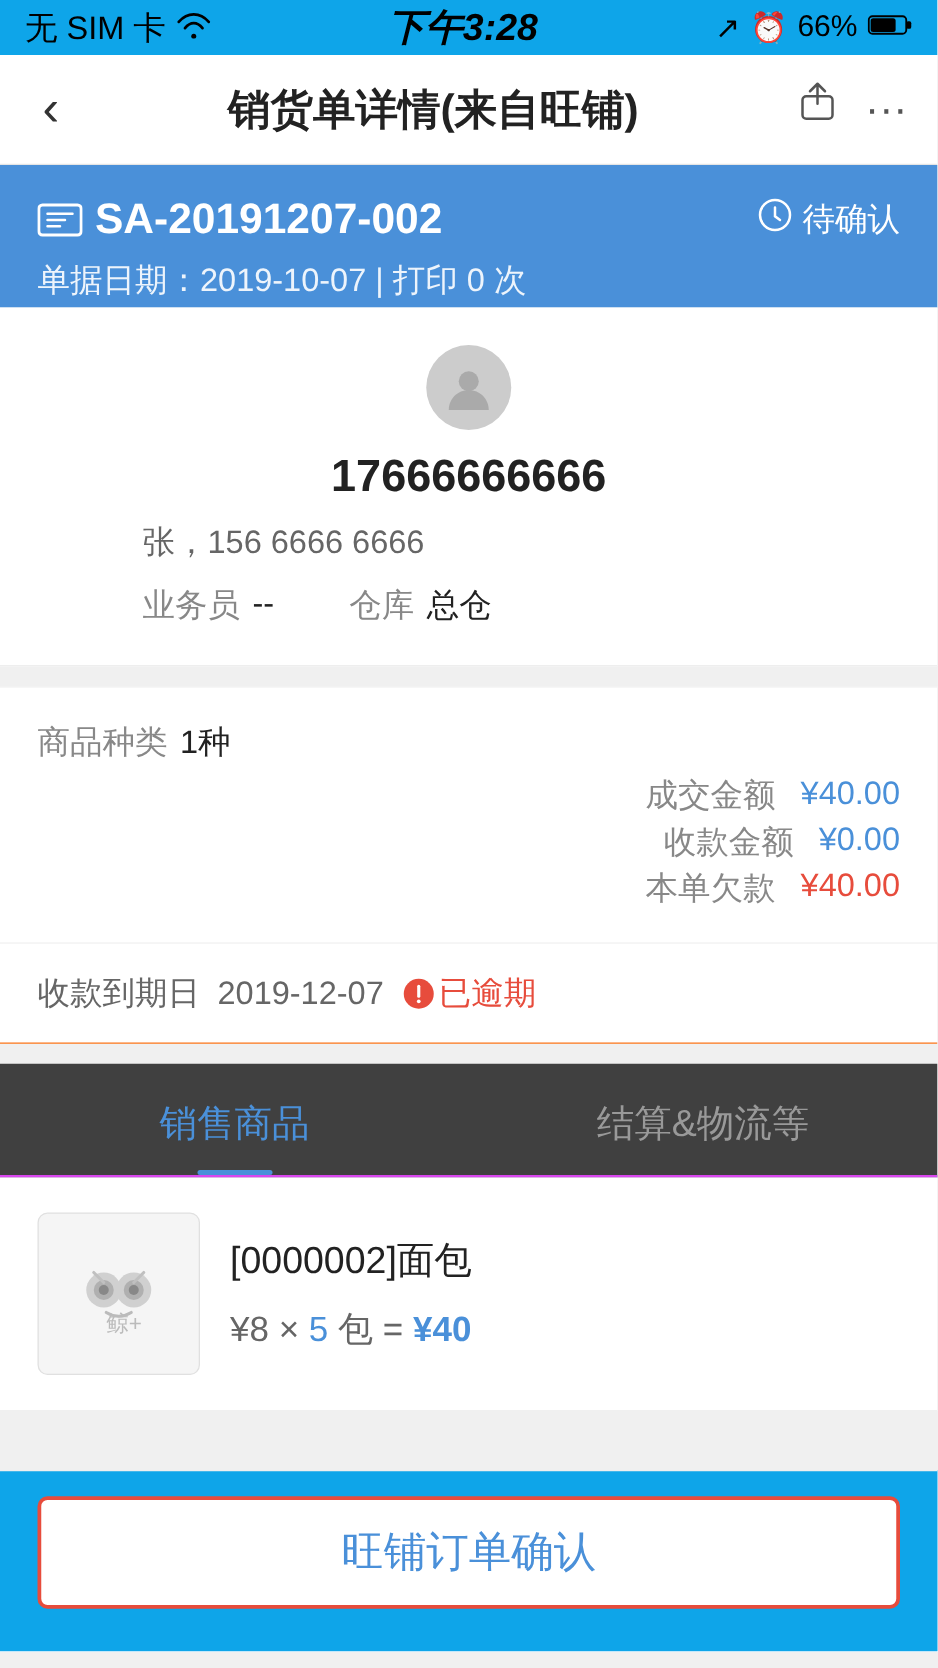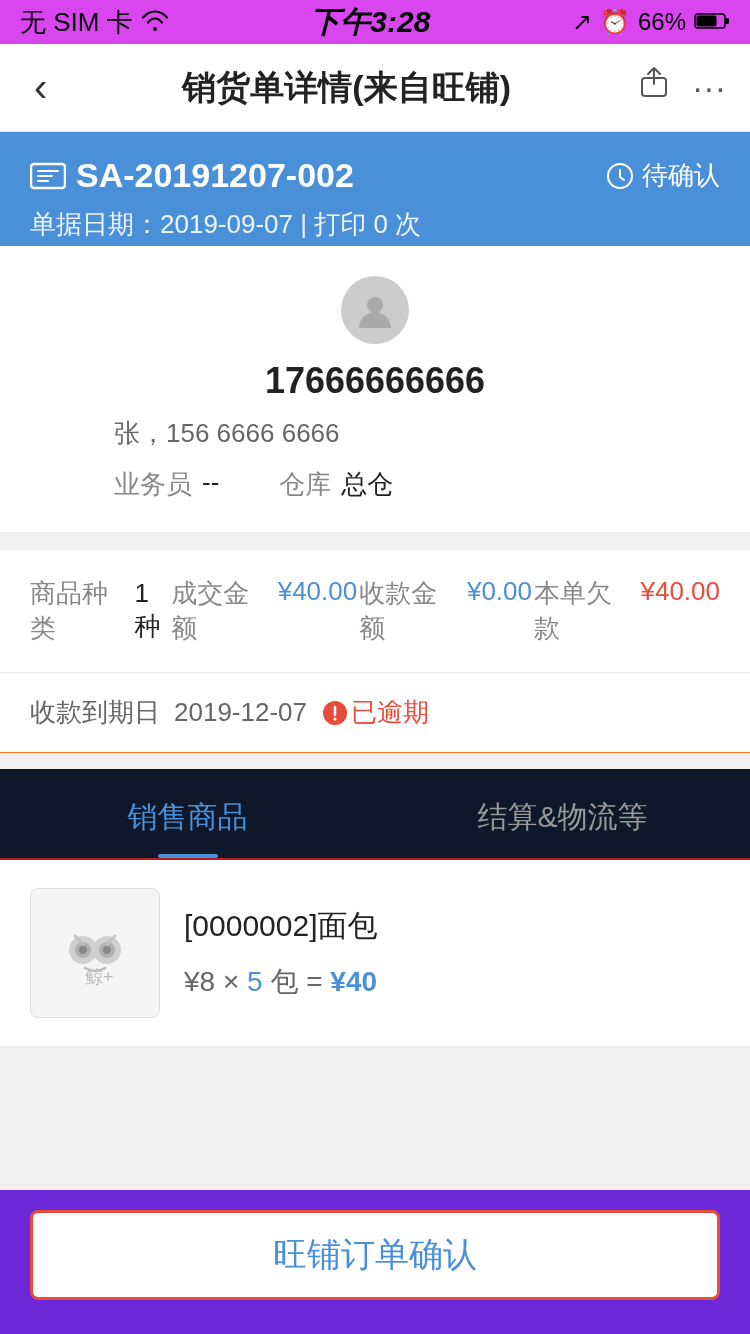--- a/index.html
+++ b/index.html
@@ -10,21 +10,21 @@
       font-family: -apple-system, "PingFang SC", "Helvetica Neue", sans-serif;
       background: #f0f0f0;
       position: relative;
       overflow-x: hidden;
     }
 
     
     .status-bar {
       width: 750px;
       height: 44px;
-      background: #d946ef;
+      background: #0ea5e9;
       display: flex;
       align-items: center;
       justify-content: space-between;
       padding: 10px 20px;
       font-size: 28px;
       text-align: right;
     }
     .status-left {
       display: flex;
       align-items: center;
@@ -92,21 +92,21 @@
     .order-id {
       font-size: 34px;
       font-weight: 700;
       color: #fff;
       display: flex;
       align-items: center;
       gap: 10px;
     }
     .order-status {
       display: flex;
-      align-items: center;
+      align-items: flex-start;
       gap: 8px;
       font-size: 26px;
       color: #fff;
     }
     .order-date {
       margin-top: 12px;
       font-size: 26px;
       color: rgba(255,255,255,0.9);
     }
 
@@ -180,23 +180,24 @@
       display: flex;
       align-items: center;
       gap: 10px;
       font-size: 26px;
       color: #666;
     }
     .summary-label { color: #888; }
     .summary-count { color: #222; }
     .summary-right {
       display: flex;
-      flex-direction: row;
+      flex-direction: column;
       align-items: flex-end;
       gap: 2px;
+      margin-top: 43px;
     }
     .summary-row {
       display: flex;
       gap: 20px;
       font-size: 26px;
     }
     .summary-row .label { color: #888; }
     .summary-row .amount-blue { color: #4A90D9; }
     .summary-row .amount-red { color: #e74c3c; }
 
@@ -215,24 +216,24 @@
     .overdue-badge {
       display: flex;
       align-items: center;
       gap: 2px;
       color: #e74c3c;
       font-size: 26px;
     }
 
     
     .tabs-section {
-      background: #0f172a;
+      background: #404040;
       margin-top: 16px;
       display: flex;
-      border-bottom: 2px solid #b91c1c;
+      border-bottom: 2px solid #d946ef;
       align-items: center;
     }
     .tab-item {
       flex: 1;
       text-align: center;
       padding: 28px 0 20px;
       font-size: 30px;
       color: #999;
       cursor: pointer;
       position: relative;
@@ -300,24 +301,24 @@
 
     
     .empty-area {
       background: #f0f0f0;
       height: 200px;
     }
 
     
     .bottom-bar {
       position: fixed;
-      bottom: 0;
+      bottom: 13px;
       left: 0;
       width: 750px;
-      background: #6d28d9;
+      background: #0ea5e9;
       padding: 20px 30px 34px;
       border-top: 1px solid #eee;
     }
     .confirm-btn {
       width: 100%;
       height: 90px;
       border: 3px solid #e74c3c;
       background: #fff;
       border-radius: 8px;
       font-size: 34px;
@@ -381,21 +382,21 @@
       <span>SA-20191207-002</span>
     </div>
     <div class="order-status">
       <svg width="28" height="28" viewBox="0 0 28 28" fill="none">
         <circle cx="14" cy="14" r="12" stroke="white" stroke-width="2" fill="none"></circle>
         <path d="M14 8v7l4 3" stroke="white" stroke-width="2" stroke-linecap="round"></path>
       </svg>
       <span>待确认</span>
     </div>
   </div>
-  <div class="order-date">单据日期：2019-09-07 | 打印 0 次</div>
+  <div class="order-date">单据日期：2019-10-07 | 打印 0 次</div>
 </div>
 
 <div class="customer-section">
   <div class="customer-header">
     <div class="customer-avatar">
       <svg viewBox="0 0 40 40" fill="none">
         <circle cx="20" cy="15" r="8" fill="#aaa"></circle>
         <path d="M4 38c0-8.84 7.16-16 16-16s16 7.16 16 16" fill="#aaa"></path>
       </svg>
     </div>

